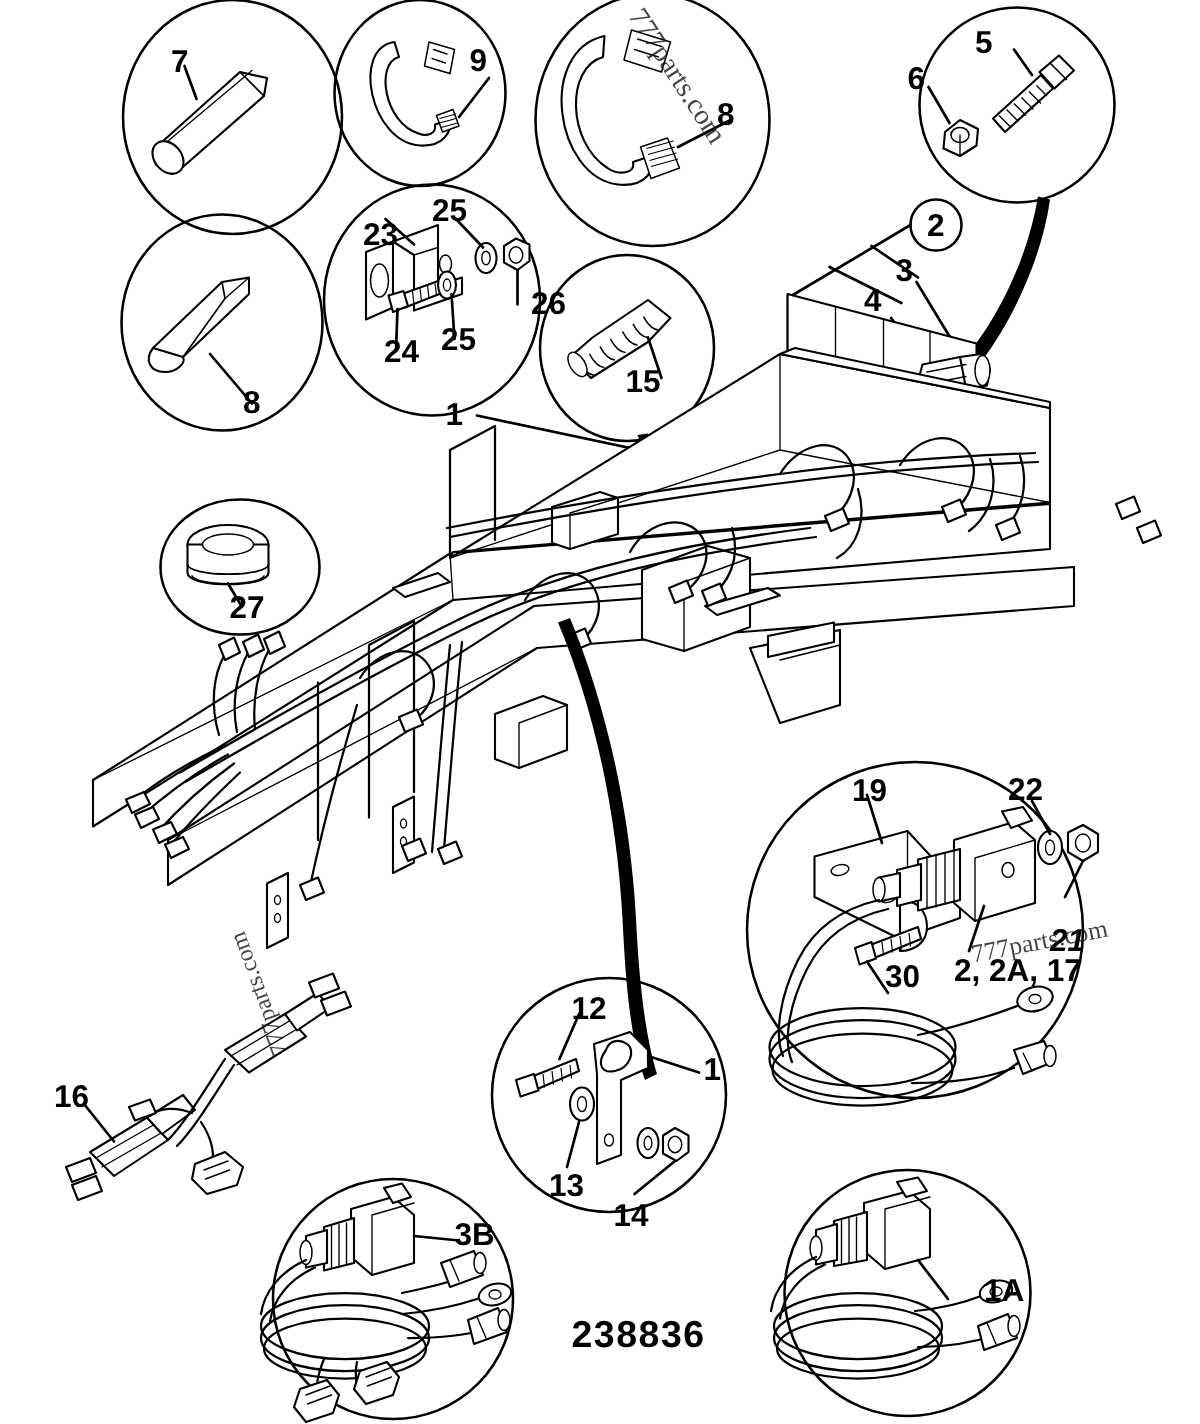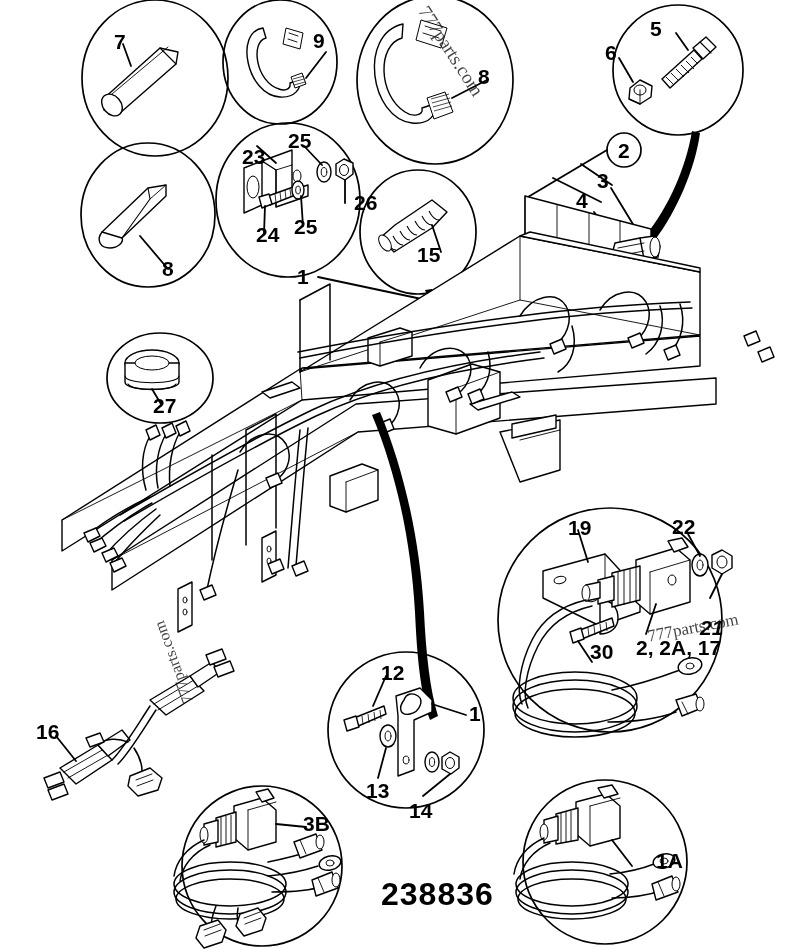--- a/index.html
+++ b/index.html
@@ -32,21 +32,21 @@
     color: #000000;
     white-space: nowrap;
     line-height: 1;
     user-select: none;
   }
   .cal-lg { font-size: 21px; }
   .partno {
     position: absolute;
     font-family: "Liberation Sans", sans-serif;
     font-weight: bold;
-    font-size: 32px;
+    font-size: 25px;
     letter-spacing: 1px;
     color: #000000;
   }
   .wm {
     position: absolute;
     font-family: "Liberation Serif", serif;
     color: #1b1b1b;
     white-space: nowrap;
     user-select: none;
     opacity: .82;

